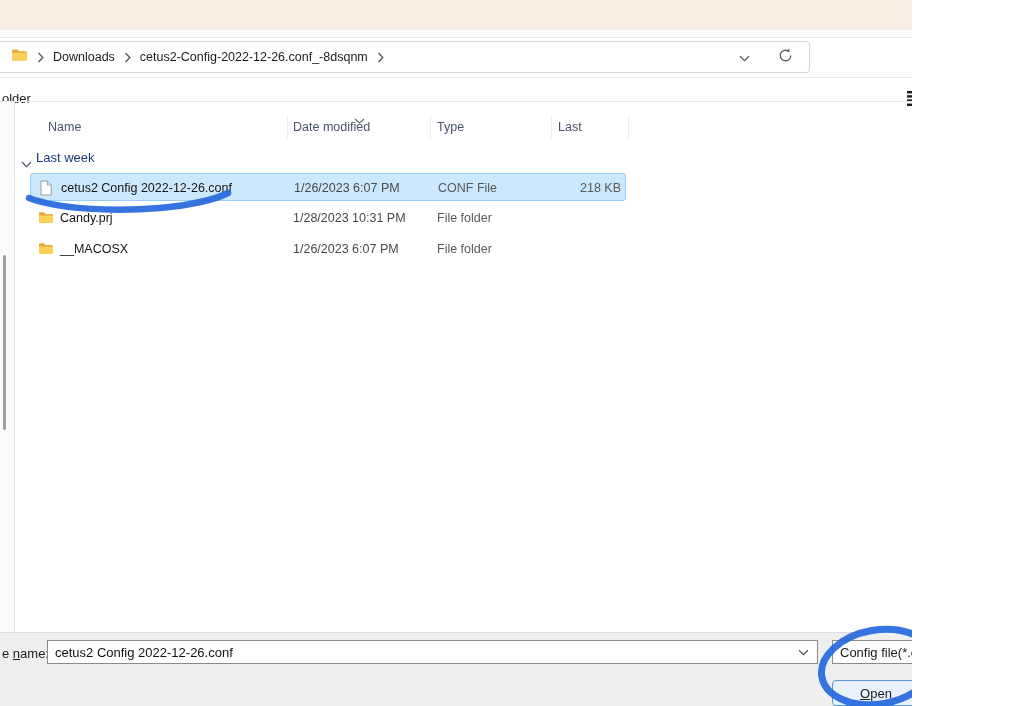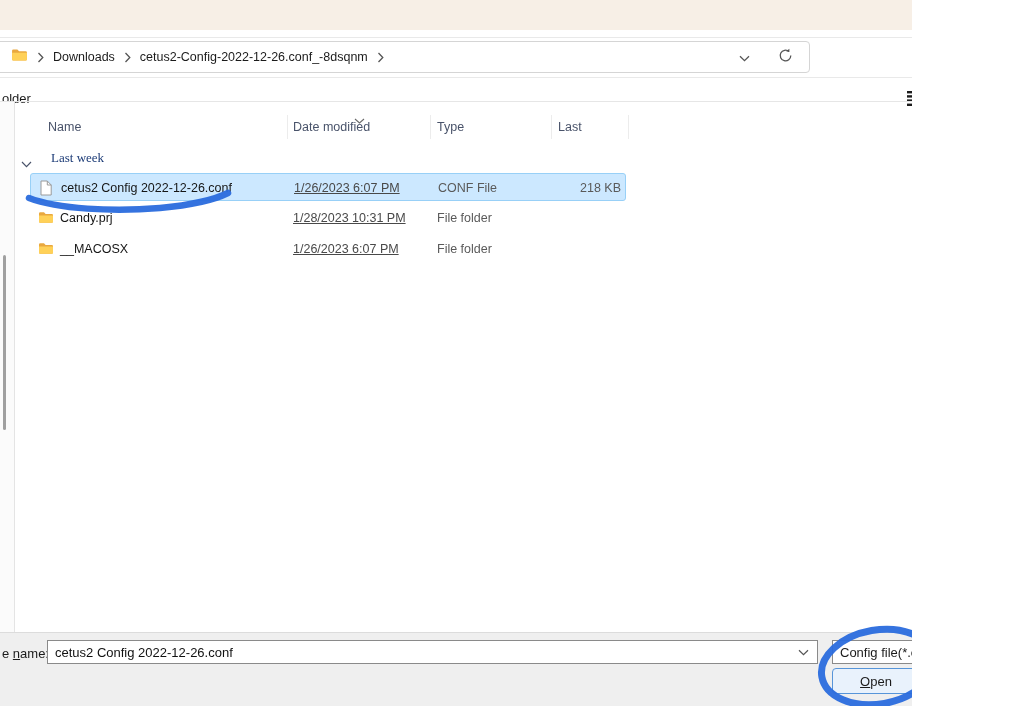--- a/index.html
+++ b/index.html
@@ -40,47 +40,47 @@
                display:flex; align-items:center; justify-content:center; }
 
   
   #left-gutter { top:102px; left:0; width:15px; height:530px; background:#fbfbfb;
                  border-right:1px solid #e4e4e4; }
   #nav-scroll-thumb { top:255px; left:3px; width:3px; height:175px; background:#a0a0a0; border-radius:2px; }
   .col-header { top:120px; font-size:12.5px; color:#49536a; cursor:pointer; }
   .col-sep { top:115px; width:1px; height:24px; background:#ececec; }
   #sort-icon { top:110px; left:354px; }
   #group-chevron { top:154px; left:21px; }
-  #group-label { top:150px; left:51px; font-size:13px; color:#1d3c77;font-family:Liberation Serif, serif; }
+  #group-label { top:150px; left:36px; font-size:13px; color:#1d3c77; }
 
   .filerow { position:absolute; left:30px; width:596px; height:28px; cursor:pointer; }
   .filerow.selected { background:#cce8ff; border:1px solid #98d0f7; border-radius:3px; }
   .row-icon { position:absolute; left:8px; top:6px; width:16px; height:16px; }
   .row-name { position:absolute; left:30px; top:7px; font-size:12.5px; color:#161616; white-space:nowrap; }
-  .row-date { position:absolute; left:263px; top:7px; font-size:12.5px; color:#494949; white-space:nowrap;text-decoration:underline; }
+  .row-date { position:absolute; left:263px; top:7px; font-size:12.5px; color:#494949; white-space:nowrap; }
   .row-type { position:absolute; left:407px; top:7px; font-size:12.5px; color:#5a5a5a; white-space:nowrap; }
   .row-size { position:absolute; left:440px; top:7px; width:150px; text-align:right;
               font-size:12.5px; color:#5a5a5a; }
 
   
   #footer { top:632px; left:0; width:1035px; height:74px; background:#efefef;
             border-top:1px solid #dcdcdc; }
   #filename-label { position:absolute; top:646px; left:2px; font-size:13px; color:#1b1b1b; }
   .ukey { text-decoration:underline; }
   .combo { position:absolute; height:24px; background:#fff; border:1px solid #8a8a8a;
            display:flex; align-items:center; }
   #filename-combo { top:640px; left:47px; width:771px; }
   #filename-input { border:none; outline:none; flex:1; font-family:"Liberation Sans",sans-serif;
                     font-size:13px; color:#111; padding-left:7px; background:transparent; min-width:0; }
   #filetype-combo { top:640px; left:832px; width:184px; }
   #filetype-value { font-size:13px; padding-left:7px; white-space:nowrap; }
   .combo-caret { margin-left:auto; padding-right:8px; display:flex; align-items:center; }
   .btn { position:absolute; top:668px; height:26px; border-radius:4px; font-size:13px;
          display:flex; align-items:center; justify-content:center; cursor:pointer; color:#1b1b1b; }
-  #open-btn { left:832px; width:88px; background:#e9f2fc; border:1px solid #5795d9; }
+  #open-btn { left:832px; width:88px; background:#e9f2fc; border:1px solid #5795d9;margin-top:12px; }
   #cancel-btn { left:929px; width:87px; background:#fdfdfd; border:6px solid #22c55e; }
   #resize-grip { top:686px; left:1014px; }
 
   
   .dark-strip { left:1030px; width:5px; background:#4d4d4d; z-index:40; }
   #annotations { top:0; left:0; width:1035px; height:706px; pointer-events:none; z-index:50; }
 </style>
 </head>
 <body>
 

